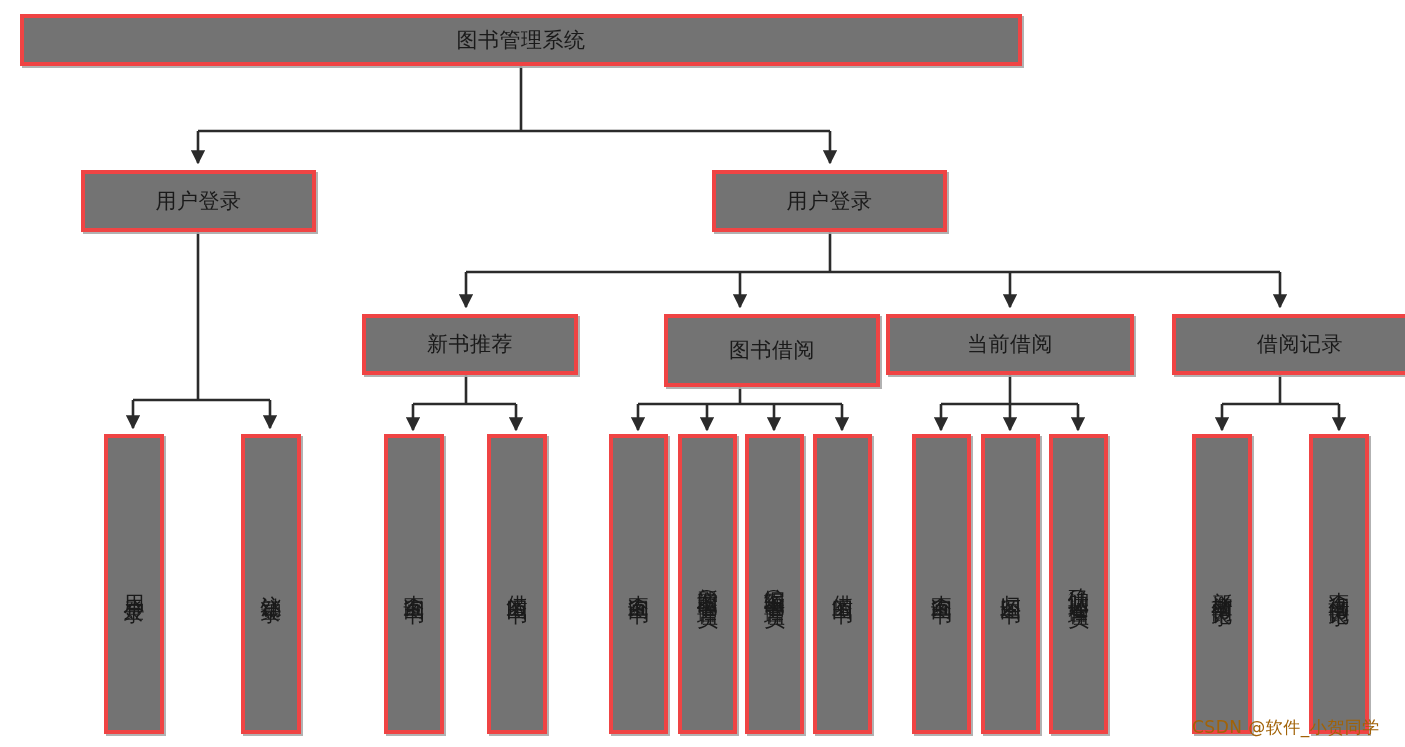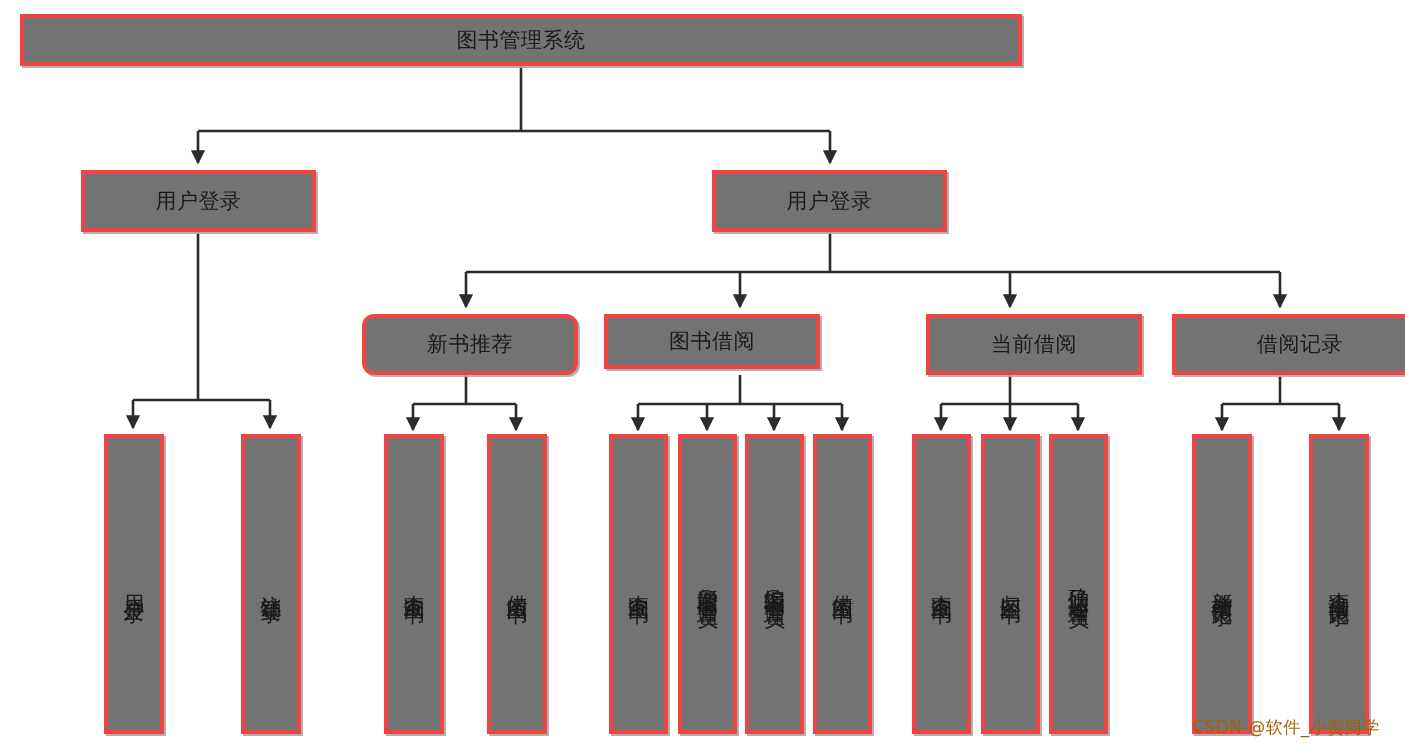--- a/index.html
+++ b/index.html
@@ -123,29 +123,29 @@
   </div>
 
   <div class="node" style="left:81px; top:170px; width:235px; height:62px;">
     <span class="node-label">用户登录</span>
   </div>
 
   <div class="node" style="left:712px; top:170px; width:235px; height:62px;">
     <span class="node-label">用户登录</span>
   </div>
 
-  <div class="node" style="left:362px; top:314px; width:216px; height:61px;border-radius:12px;">
+  <div class="node" style="left:362px; top:314px; width:216px; height:61px;">
     <span class="node-label">新书推荐</span>
   </div>
 
-  <div class="node" style="left:604px; top:314px; width:216px; height:55px;">
+  <div class="node" style="left:664px; top:314px; width:216px; height:73px;">
     <span class="node-label">图书借阅</span>
   </div>
 
-  <div class="node" style="left:926px; top:314px; width:216px; height:61px;">
+  <div class="node" style="left:886px; top:314px; width:248px; height:61px;">
     <span class="node-label">当前借阅</span>
   </div>
 
   <div class="node" style="left:1172px; top:314px; width:256px; height:61px;">
     <span class="node-label">借阅记录</span>
   </div>
 
   <div class="node vertical" style="left:104px; top:434px; width:60px; height:300px;">
     <span class="node-label">用户登录</span>
   </div>

